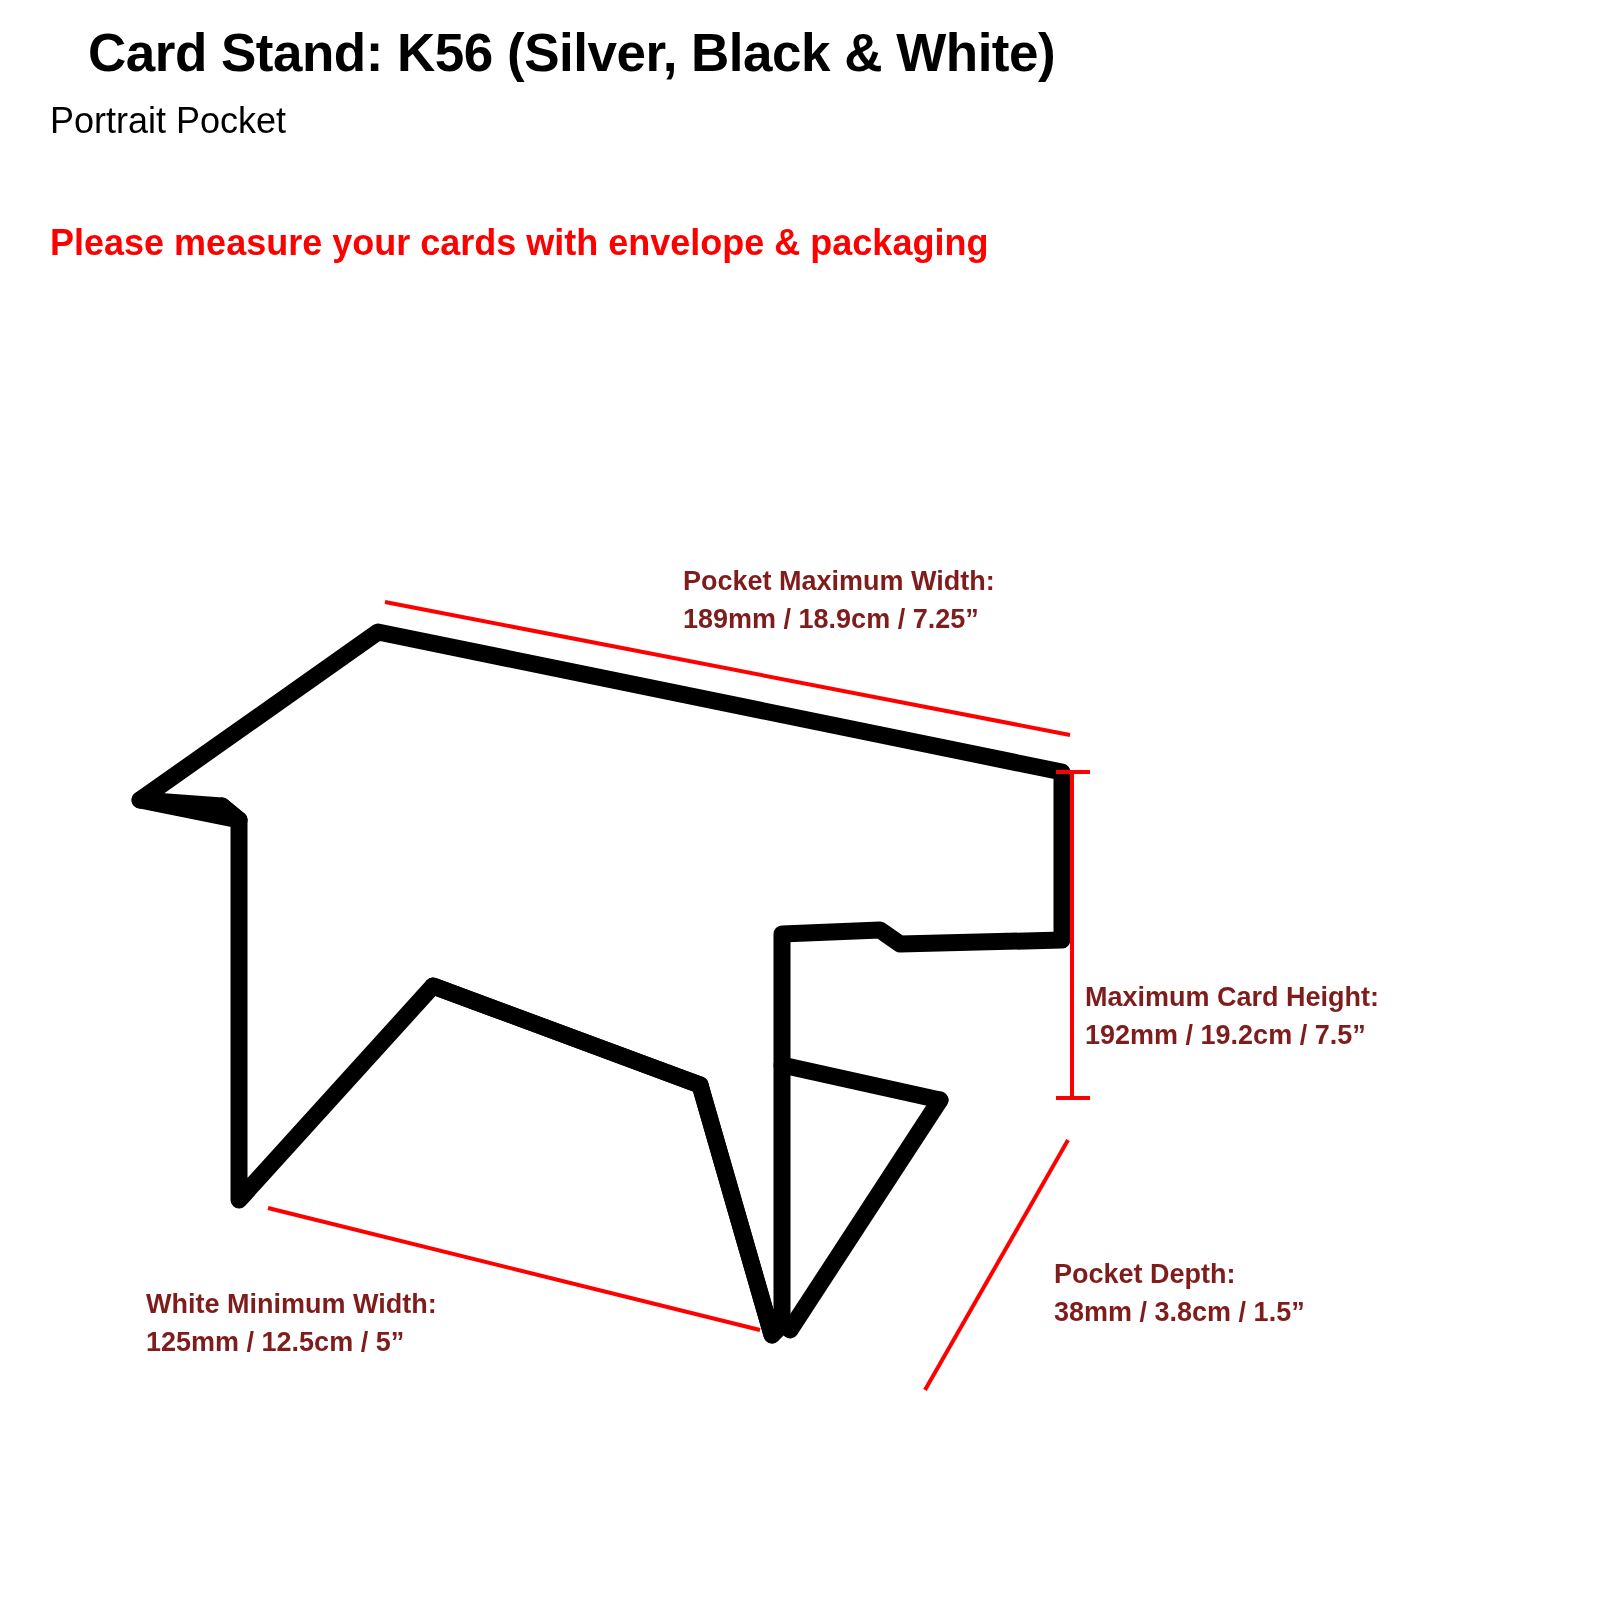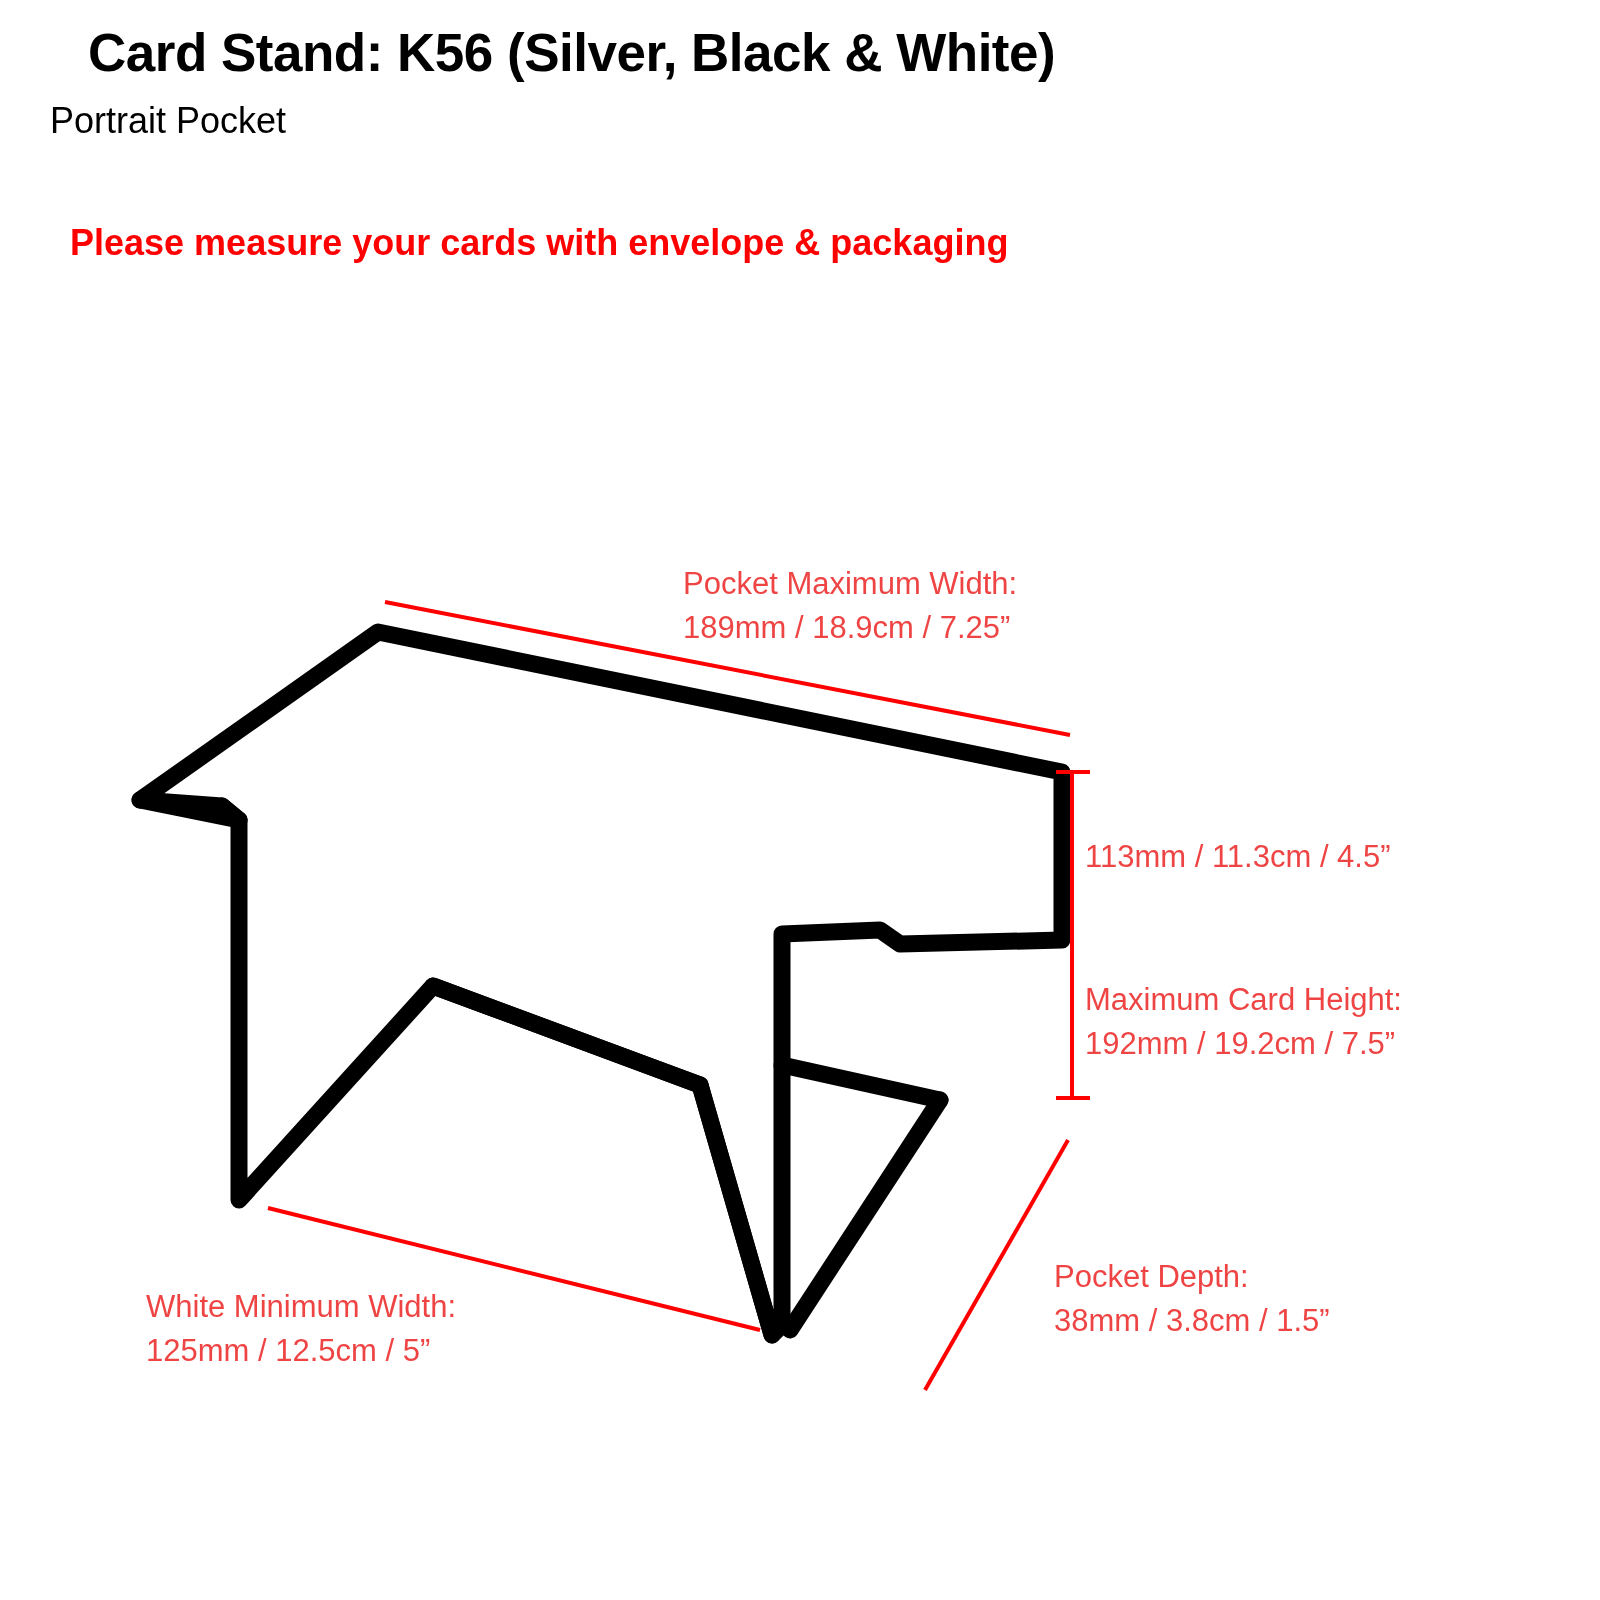--- a/index.html
+++ b/index.html
@@ -34,36 +34,35 @@
     white-space: nowrap;
   }
   .warning {
     position: absolute;
     left: 50px;
     top: 222px;
     font-size: 36px;
     font-weight: bold;
     color: #ff0000;
     white-space: nowrap;
-    margin-left: 20px;
   }
   .diagram {
     position: absolute;
     left: 0;
     top: 0;
     width: 1600px;
     height: 1600px;
   }
   .label {
     position: absolute;
-    font-size: 31px;
-    font-weight: normal;
+    font-size: 27px;
+    font-weight: bold;
     line-height: 1.42;
     white-space: nowrap;
-    color: #ef4444;
+    color: #7f1d1d;
   }
   .label-max-width  { left: 683px; top: 562px; }
   .label-height     { left: 1085px; top: 835px; }
   .label-card-height{ left: 1085px; top: 978px; }
   .label-min-width  { left: 146px; top: 1285px; }
   .label-depth      { left: 1054px; top: 1255px; }
 </style>
 </head>
 <body>
 
@@ -97,21 +96,20 @@
     <path d="M 1068 1140 L 925 1390"></path>
   </g>
 </svg>
 
 <div class="label label-max-width">
   <div>Pocket Maximum Width:</div>
   <div>189mm / 18.9cm / 7.25”</div>
 </div>
 
 <div class="label label-height">
-  <div>113mm / 11.3cm / 4.5”</div>
 </div>
 
 <div class="label label-card-height">
   <div>Maximum Card Height:</div>
   <div>192mm / 19.2cm / 7.5”</div>
 </div>
 
 <div class="label label-min-width">
   <div>White Minimum Width:</div>
   <div>125mm / 12.5cm / 5”</div>

